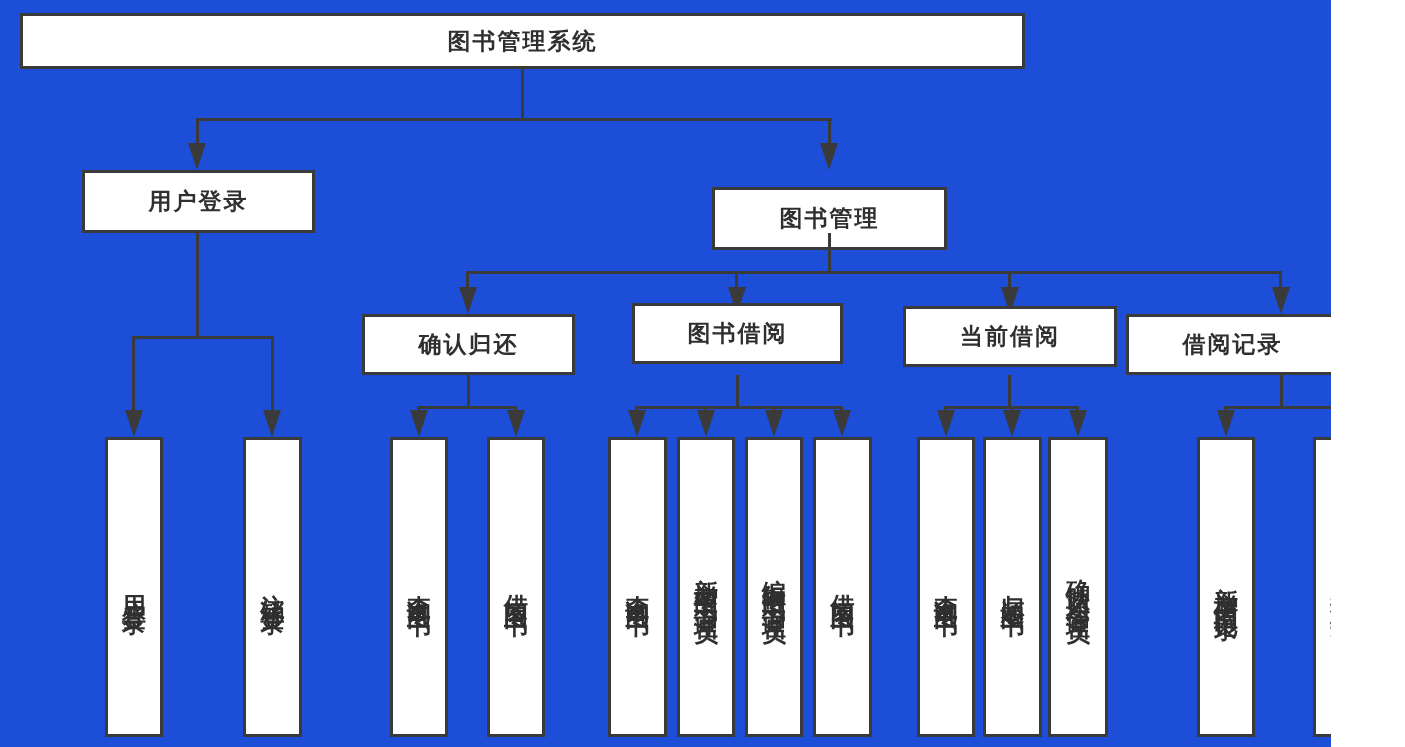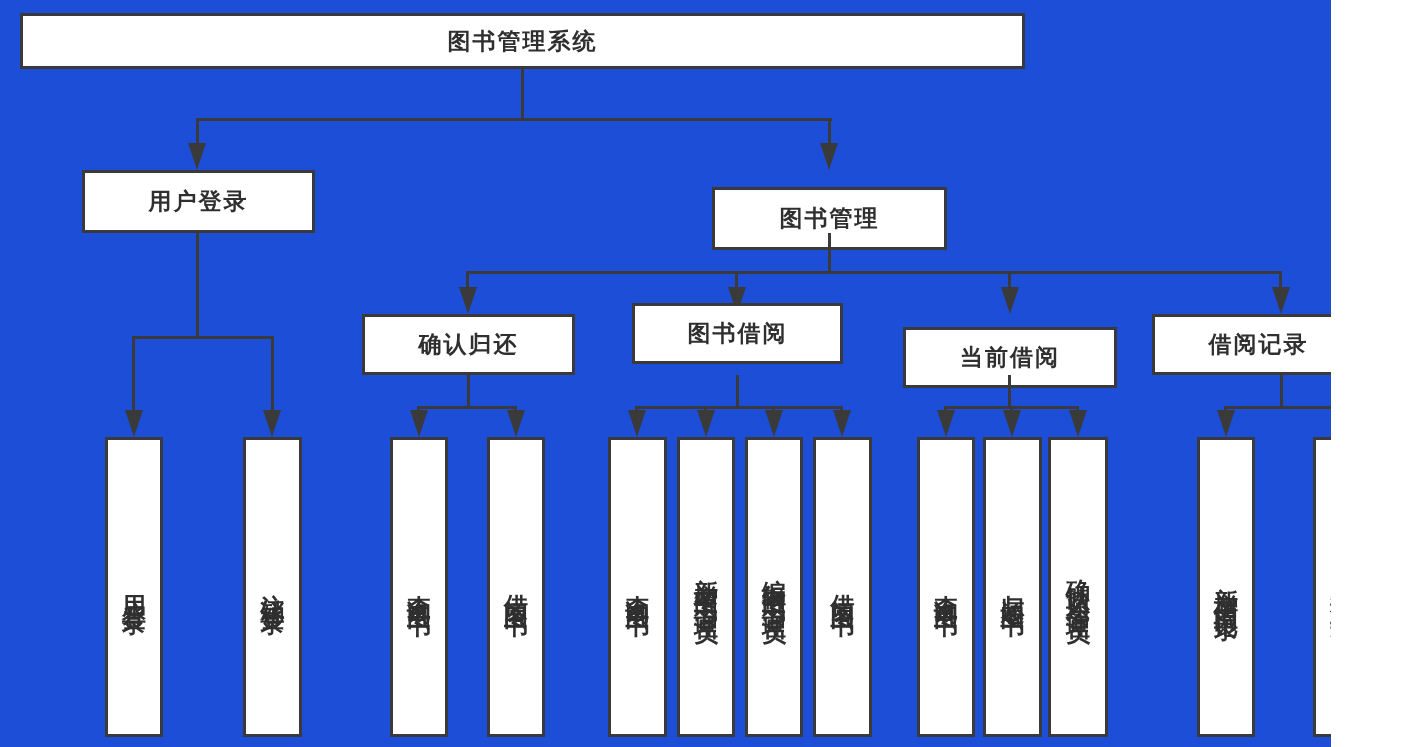--- a/index.html
+++ b/index.html
@@ -66,24 +66,24 @@
   <div class="arr" style="left:1001px;top:287px;"></div>
   <div class="line" style="left:1279px;top:271px;width:3px;height:20px;"></div>
   <div class="arr" style="left:1272px;top:287px;"></div>
 
   <div class="node h" style="left:362px;top:314px;width:213px;height:61px;">
     <span class="label">确认归还</span>
   </div>
   <div class="node h" style="left:632px;top:303px;width:211px;height:61px;">
     <span class="label">图书借阅</span>
   </div>
-  <div class="node h" style="left:903px;top:327px;width:214px;height:61px;">
+  <div class="node h" style="left:903px;top:306px;width:214px;height:61px;">
     <span class="label">当前借阅</span>
   </div>
-  <div class="node h" style="left:1152px;top:314px;width:213px;height:61px;">
+  <div class="node h" style="left:1126px;top:314px;width:213px;height:61px;">
     <span class="label">借阅记录</span>
   </div>
 
   <div class="line" style="left:467px;top:375px;width:3px;height:34px;"></div>
   <div class="line" style="left:417px;top:406px;width:100px;height:3px;"></div>
   <div class="line" style="left:417px;top:406px;width:3px;height:8px;"></div>
   <div class="arr" style="left:410px;top:410px;"></div>
   <div class="line" style="left:514px;top:406px;width:3px;height:8px;"></div>
   <div class="arr" style="left:507px;top:410px;"></div>
 

